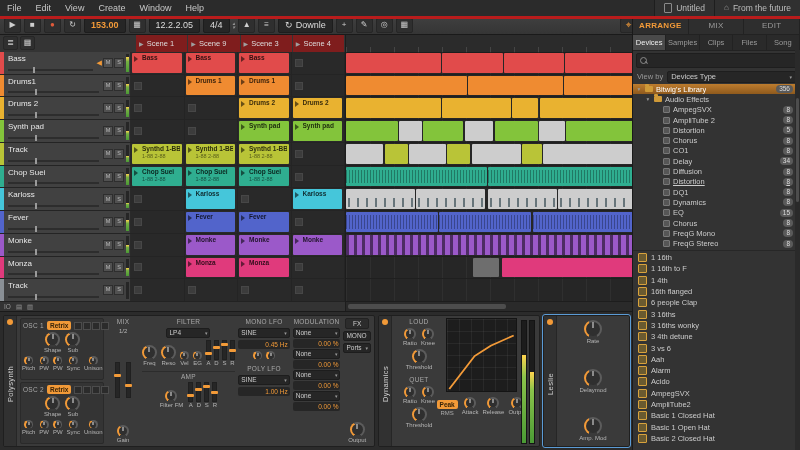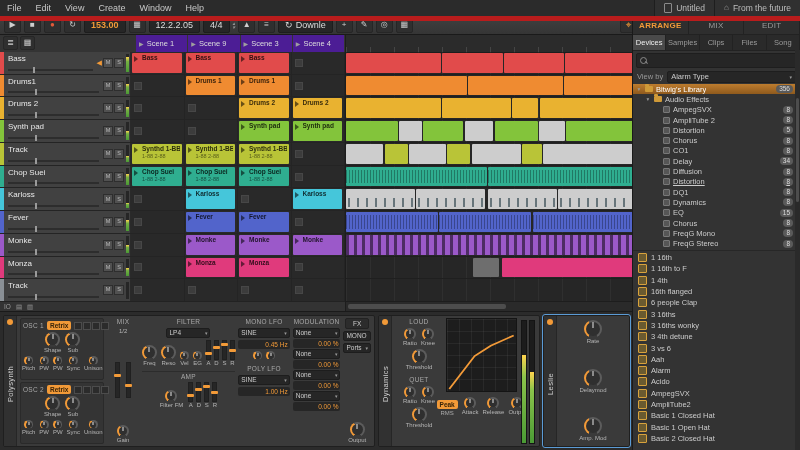--- a/index.html
+++ b/index.html
@@ -1,20 +1,20 @@
 <!DOCTYPE html>
 <html><head>
 <meta charset="utf-8">
 <style>
   html,body{margin:0;padding:0;background:#111;}
   .app{position:relative;width:800px;height:450px;background:#242424;overflow:hidden;
        font-family:"Liberation Sans",sans-serif;color:#ccc;}
   
   .menubar{position:absolute;top:0;left:0;right:0;height:16px;background:#2b2b2b;
-           border-bottom:5px solid #b91c1c;display:flex;align-items:center;font-size:9px;z-index:6;}
+           border-bottom:3px solid #b91c1c;display:flex;align-items:center;font-size:9px;z-index:6;}
   .menu-items{display:flex;height:100%;align-items:center;}
   .menu-item{padding:0 7px;color:#c8c8c8;}
   .window-tabs{margin-left:auto;display:flex;height:100%;}
   .win-tab{display:flex;align-items:center;gap:4px;padding:0 9px;border-left:1px solid #1e1e1e;
            color:#bdbdbd;font-size:8.5px;background:#303030;}
   .wt-icon{font-size:8px;color:#9a9a9a;line-height:8px;}
   .wt-icon.document-icon{width:6px;height:8px;border:1px solid #8a8a8a;border-radius:1px;}
   
   .transport{position:absolute;top:16px;left:0;width:633px;height:18px;
              background:linear-gradient(#404040,#353535);border-bottom:1px solid #1a1a1a;
@@ -28,21 +28,21 @@
   .t-box.tempo{color:#f29a38;font-weight:bold;}
   .steppers{display:flex;flex-direction:column;font-size:5px;color:#999;line-height:4px;}
   .t-download{display:flex;align-items:center;gap:3px;}
   .spacer{flex:1;}
   
   .session{position:absolute;top:34px;left:0;width:345px;height:277px;background:#2e2e2e;}
   .session-header{height:18px;display:flex;background:#343434;border-bottom:1px solid #242424;}
   .sh-tools{width:130px;display:flex;gap:2px;align-items:center;padding:0 3px;}
   .sh-tools .t-icon{width:13px;height:12px;}
   .scene-heads{flex:1;display:flex;}
-  .scene-head{flex:1;margin-right:1px;background:#4c1d95;display:flex;align-items:center;gap:3px;
+  .scene-head{flex:1;margin-right:1px;background:#7f1d1d;display:flex;align-items:center;gap:3px;
               padding:0 3px;font-size:7.5px;color:#ddd;}
   .scene-play{font-size:6px;color:#9f9f9f;}
   .tracks{position:absolute;top:18px;left:0;right:0;bottom:9px;display:flex;flex-direction:column;}
   .trow{flex:1;display:flex;border-bottom:1px solid #242424;min-height:0;}
   .thead{width:130px;flex:none;background:#414141;border-right:1px solid #2a2a2a;display:flex;position:relative;}
   .tcolor{width:4px;flex:none;}
   .tmain{flex:1;position:relative;padding:2px 4px;min-width:0;}
   .tname{font-size:8px;color:#e8e8e8;white-space:nowrap;overflow:hidden;line-height:9px;}
   .tslider{position:absolute;left:4px;right:4px;bottom:3px;height:2px;background:#2d2d2d;}
   .tslider::after{content:"";position:absolute;left:30%;top:-2px;width:2px;height:6px;background:#9a9a9a;}
@@ -744,21 +744,21 @@
         <div class="b-tab">Files</div>
         <div class="b-tab">Song</div>
       </div>
     <div class="search">
       <span class="mag"></span>
       <span class="search-text"></span>
     </div>
     <div class="viewby">
       <span>View by</span>
       <span class="vb-value">
-        <span>Alarm Type</span>
+        <span>Devices Type</span>
         <span class="ddarr">▾</span>
       </span>
     </div>
     <div class="tree">
         <div class="tree-row selected" style="padding-left: 3px;">
           <div class="expander">▾</div>
           <div class="ficon folder"></div>
           <div class="tlabel">Bitwig's Library</div>
           <div class="badge">356</div>
         </div>

